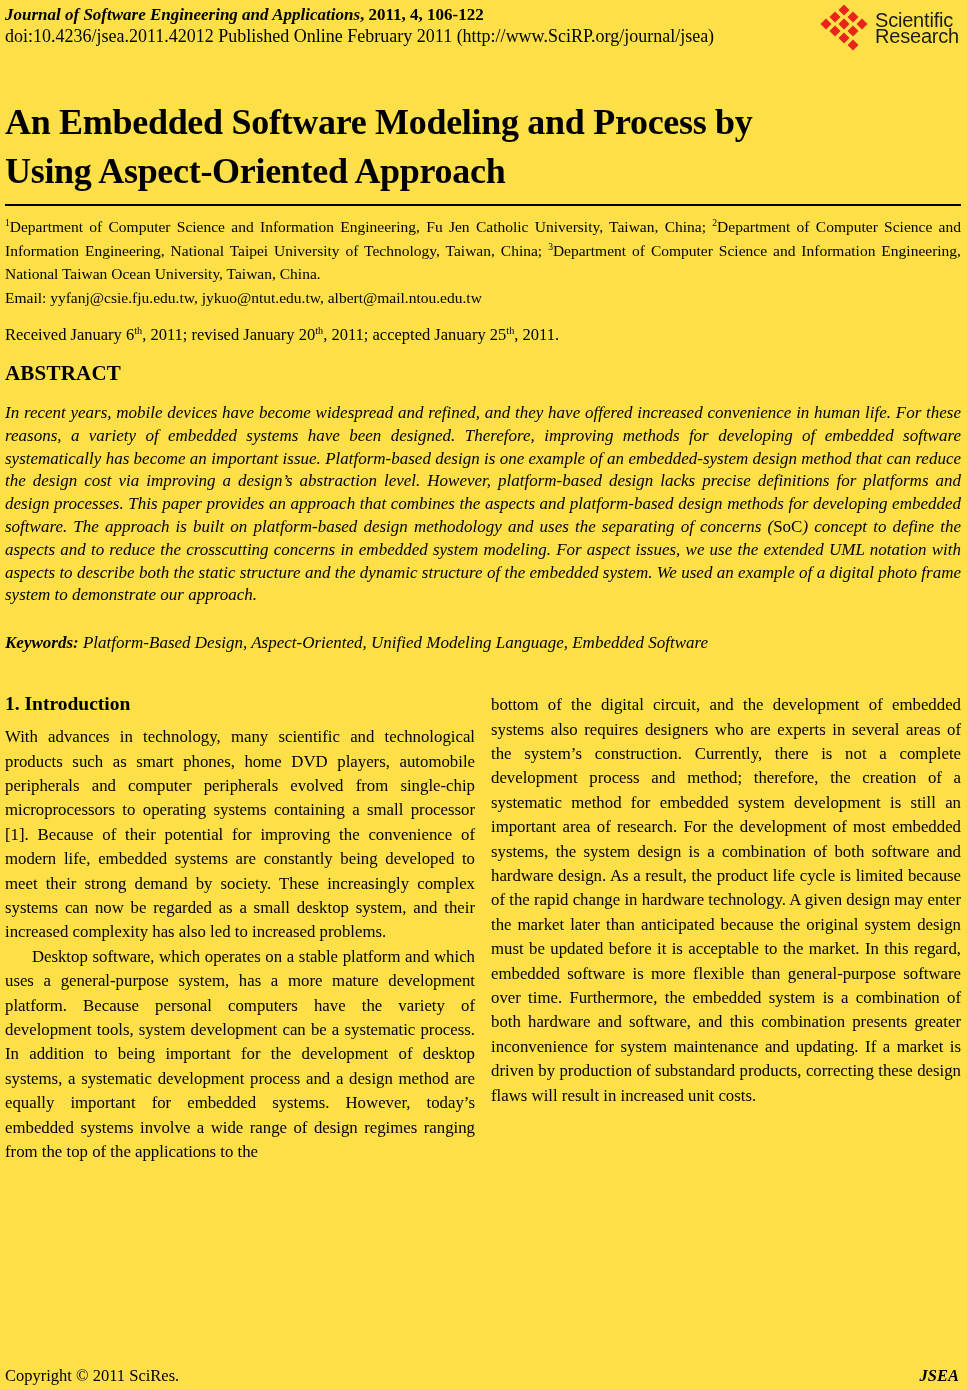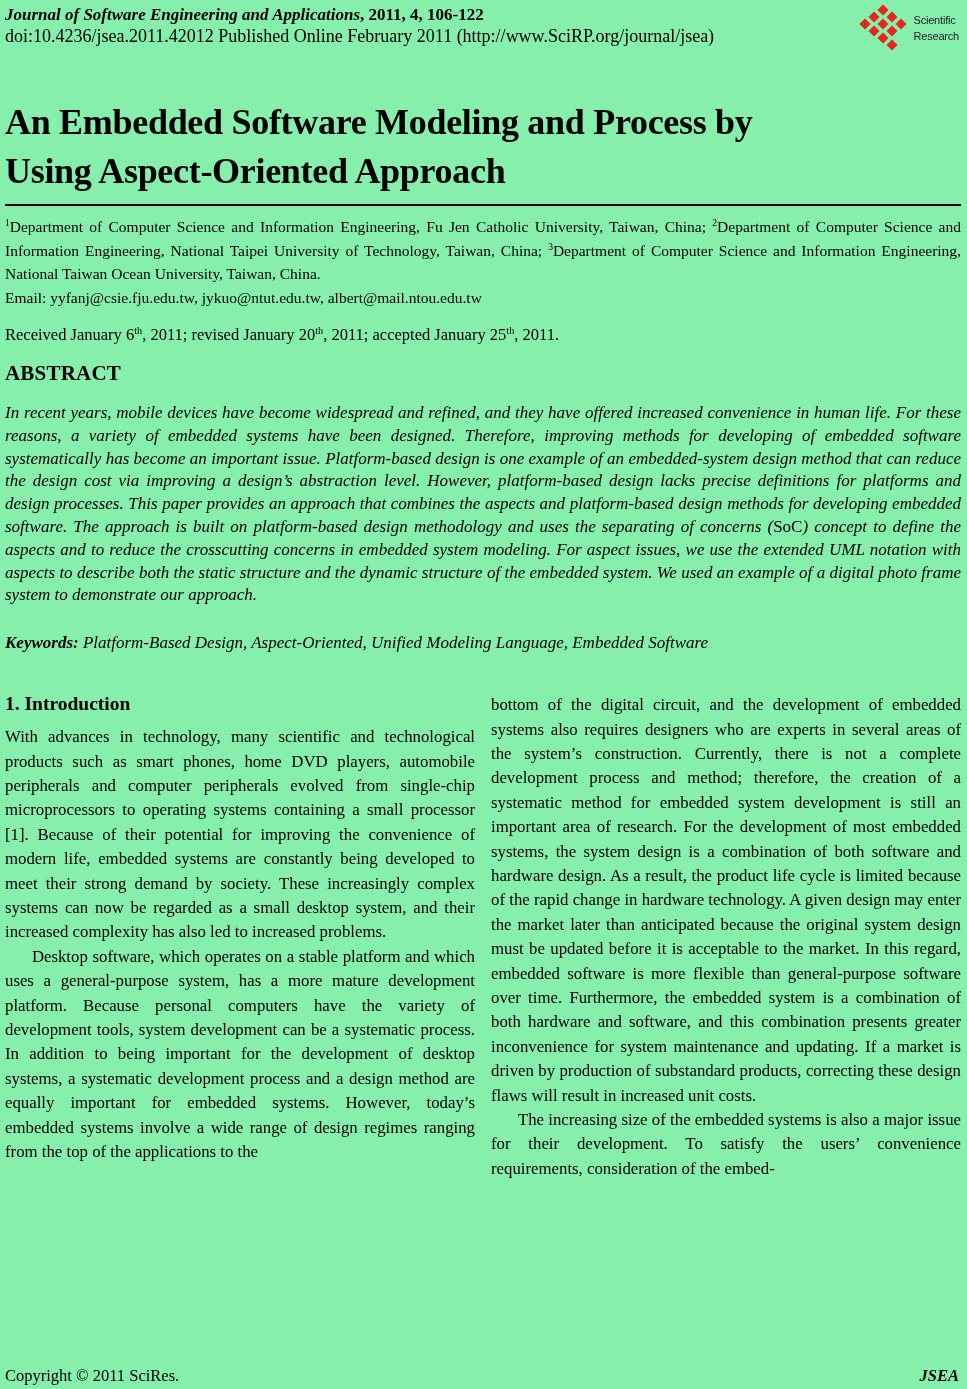--- a/index.html
+++ b/index.html
@@ -1,33 +1,33 @@
 <!DOCTYPE html>
 <html><head>
 <meta charset="utf-8">
 <style>
   html, body { margin: 0; padding: 0; background: #ffffff; }
   .page {
     position: relative;
     width: 967px;
     height: 1389px;
-    background: #86efac;
+    background: #fde047;
     color: #000;
     font-family: "Liberation Serif", serif;
     overflow: hidden;
     box-sizing: border-box;
     padding: 4px 6px 0 5px;
   }
   
   .site-header { display: flex; justify-content: space-between; align-items: flex-start; }
   .jmeta-line1 { font-size: 17px; line-height: 22px; font-weight: bold; }
   .jmeta-line1 .jname { font-style: italic; }
   .jmeta-line2 { font-size: 18px; line-height: 20px; }
   .logo { display: flex; align-items: center; gap: 3px; margin-top: 1px; margin-right: 2px; }
-  .logo-text { font-family: "Liberation Sans", sans-serif; font-size: 11px; line-height: 16px; color: #1c1c1c; letter-spacing: -0.2px; }
+  .logo-text { font-family: "Liberation Sans", sans-serif; font-size: 20px; line-height: 16px; color: #1c1c1c; letter-spacing: -0.2px; }
   
   .article-title { margin-top: 47px; font-size: 36px; line-height: 49px; font-weight: bold; letter-spacing: -0.3px; }
   .authors { margin-top: 26px; font-size: 18px; font-weight: bold; }
   .authors sup { font-size: 62%; }
   .head-rule { border: 0; border-top: 2px solid #000; margin: 8px 0 0 0; }
   
   .affiliations { margin-top: 9px; font-size: 15.5px; line-height: 23.5px; text-align: justify; }
   .affiliations sup, .received sup { font-size: 62%; line-height: 0; }
   .email-line { font-size: 15.5px; line-height: 23.5px; }
   .received { margin-top: 16px; font-size: 16.5px; }
@@ -110,21 +110,20 @@
   </div>
 
   <div class="columns">
     <div class="col">
       <h2 class="section-heading">1. Introduction</h2>
       <p>With advances in technology, many scientific and technological products such as smart phones, home DVD players, automobile peripherals and computer peripherals evolved from single-chip microprocessors to operating systems containing a small processor [1]. Because of their potential for improving the convenience of modern life, embedded systems are constantly being developed to meet their strong demand by society. These increasingly complex systems can now be regarded as a small desktop system, and their increased complexity has also led to increased problems.</p>
       <p class="indent">Desktop software, which operates on a stable platform and which uses a general-purpose system, has a more mature development platform. Because personal computers have the variety of development tools, system development can be a systematic process. In addition to being important for the development of desktop systems, a systematic development process and a design method are equally important for embedded systems. However, today’s embedded systems involve a wide range of design regimes ranging from the top of the applications to the</p>
     </div>
     <div class="col">
       <p>bottom of the digital circuit, and the development of embedded systems also requires designers who are experts in several areas of the system’s construction. Currently, there is not a complete development process and method; therefore, the creation of a systematic method for embedded system development is still an important area of research. For the development of most embedded systems, the system design is a combination of both software and hardware design. As a result, the product life cycle is limited because of the rapid change in hardware technology. A given design may enter the market later than anticipated because the original system design must be updated before it is acceptable to the market. In this regard, embedded software is more flexible than general-purpose software over time. Furthermore, the embedded system is a combination of both hardware and software, and this combination presents greater inconvenience for system maintenance and updating. If a market is driven by production of substandard products, correcting these design flaws will result in increased unit costs.</p>
-      <p class="indent">The increasing size of the embedded systems is also a major issue for their development. To satisfy the users’ convenience requirements, consideration of the embed-</p>
     </div>
   </div>
 
   <div class="page-footer">
     <span>Copyright © 2011 SciRes.</span>
     <span class="jsea">JSEA</span>
   </div>
 
 </div>
 

